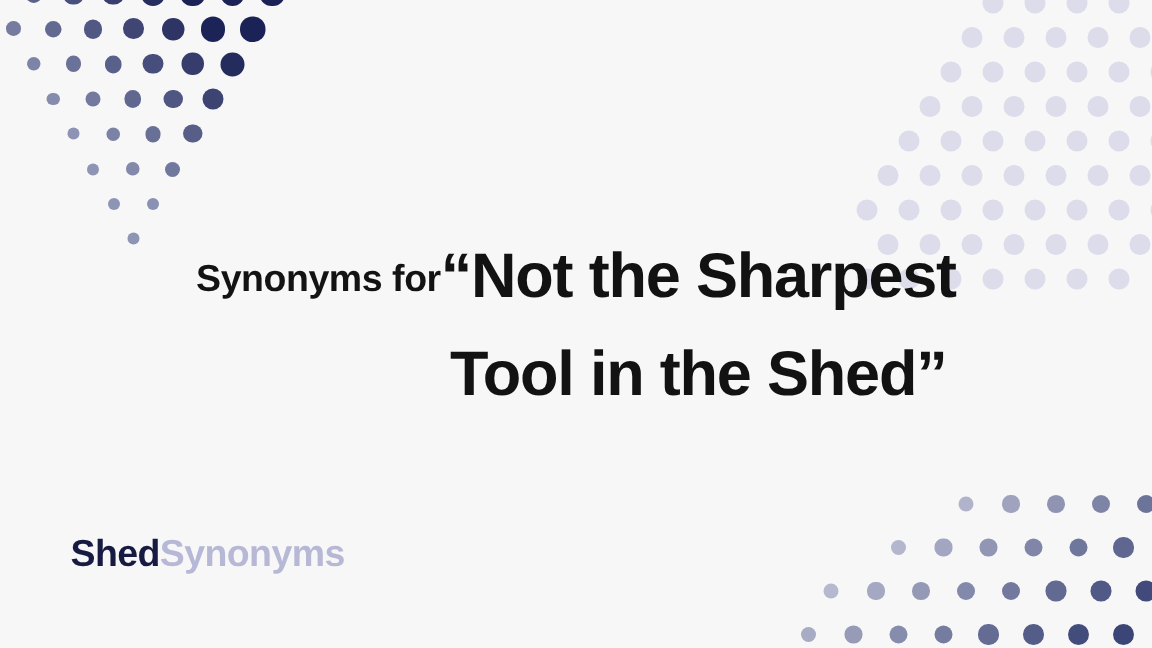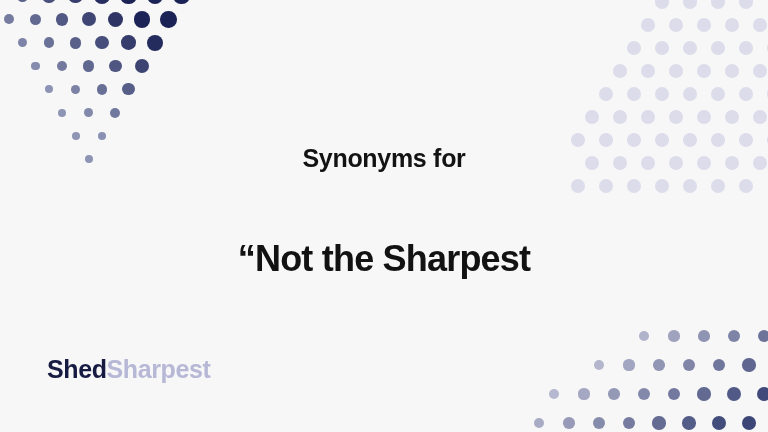--- a/index.html
+++ b/index.html
@@ -36,39 +36,39 @@
   }
 
   
   #text-block {
     position: absolute;
     left: 0;
     top: 0;
     width: 768px;
     height: 432px;
     display: flex;
-    flex-direction: column;
+    flex-direction: row;
     align-items: center;
     justify-content: center;
     text-align: center;
   }
 
   #kicker {
     font-family: "Liberation Sans", sans-serif;
     font-size: 25px;
     font-weight: bold;
     letter-spacing: -0.3px;
     color: #131313;
     margin: 0 0 58px 0;
     line-height: 1.1;
   }
 
   #headline {
     font-family: "Liberation Sans", sans-serif;
-    font-size: 36px;
+    font-size: 42px;
     font-weight: bold;
     letter-spacing: -0.8px;
     color: #121212;
     margin: 0;
     line-height: 1.55;
     max-width: 560px;
   }
   #headline .hl-line { display: block; }
 
   
@@ -215,20 +215,21 @@
       <div class="dot" style="left: 116.438px; top: 94.4375px; width: 13.125px; height: 13.125px; background: rgb(101, 108, 148);"></div>
       <div class="dot" style="left: 146.162px; top: 94.1625px; width: 13.675px; height: 13.675px; background: rgb(84, 93, 136);"></div>
       <div class="dot" style="left: 175.887px; top: 93.8875px; width: 14.225px; height: 14.225px; background: rgb(67, 77, 124);"></div>
       <div class="dot" style="left: 205.75px; top: 93.75px; width: 14.5px; height: 14.5px; background: rgb(59, 69, 118);"></div>
     </div>
 
   <div id="text-block">
     <div id="kicker">Synonyms for</div>
     <h1 id="headline">
       <span class="hl-line">“Not the Sharpest</span>
+      <span class="hl-line">Tool in the Shed”</span>
     </h1>
   </div>
 
   <div id="logo">
-    <span class="word">Shed</span><span class="selector">Sharpest</span>
+    <span class="word">Shed</span><span class="selector">Synonyms</span>
   </div>
 
 </div>
 
 </body></html>

